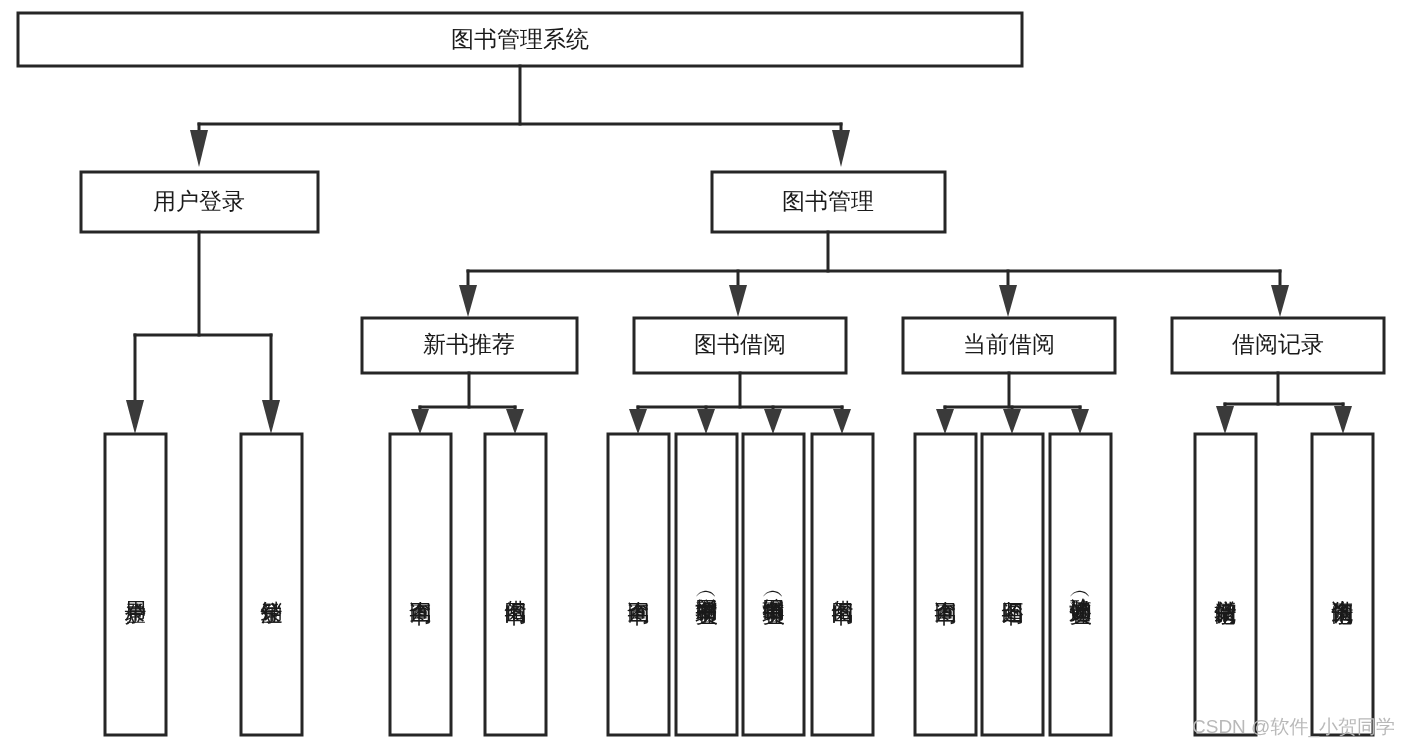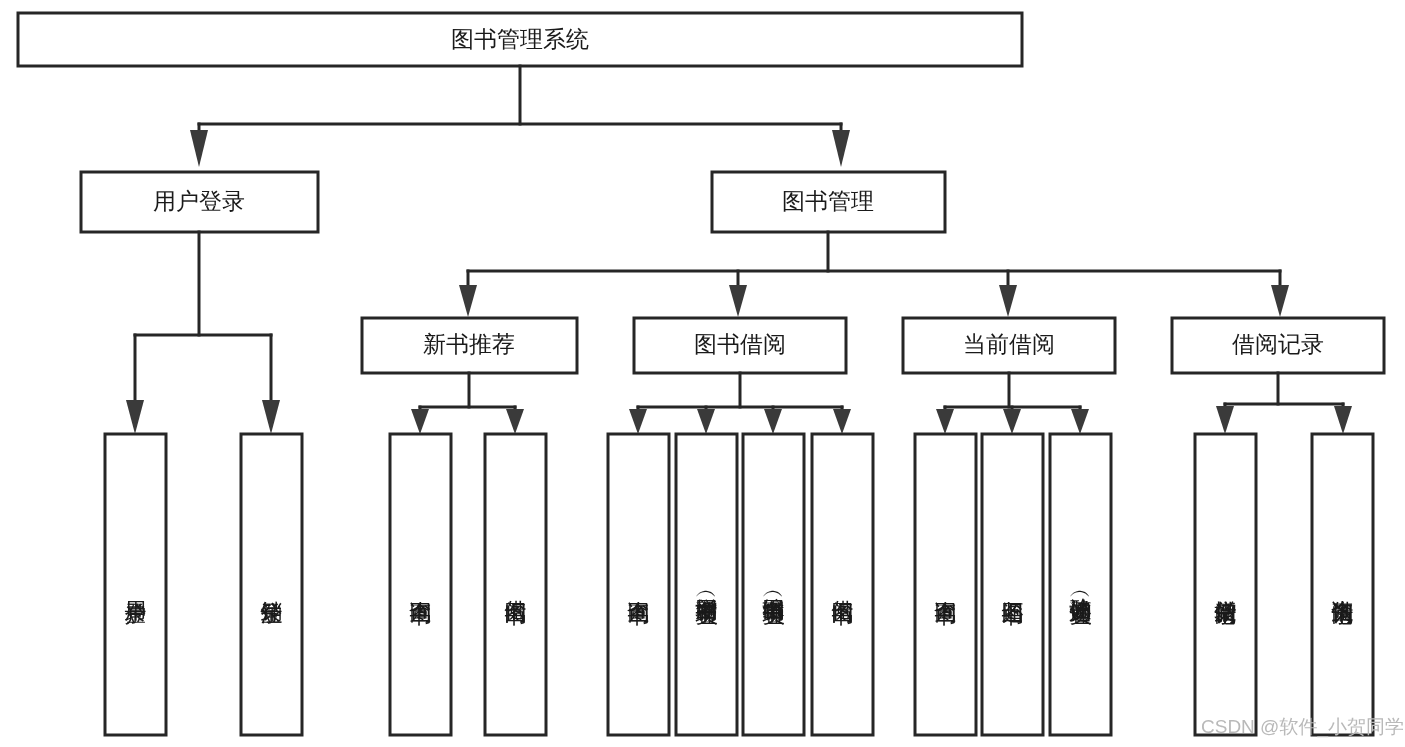--- a/index.html
+++ b/index.html
@@ -61,21 +61,20 @@
     justify-content: center;
     white-space: nowrap;
     pointer-events: none;
   }
   .watermark {
     position: absolute;
     font-family: "Liberation Sans", "DejaVu Sans", sans-serif;
     font-size: 19px;
     color: #b9b9b9;
     white-space: nowrap;
-    margin-left: 9px;
   }
 </style>
 </head>
 <body>
 
 <div id="diagram-root">
 
   <svg class="canvas" viewBox="0 0 1405 747" xmlns="http://www.w3.org/2000/svg">
 
     <rect class="node-box" x="18" y="13" width="1004" height="53"></rect>

